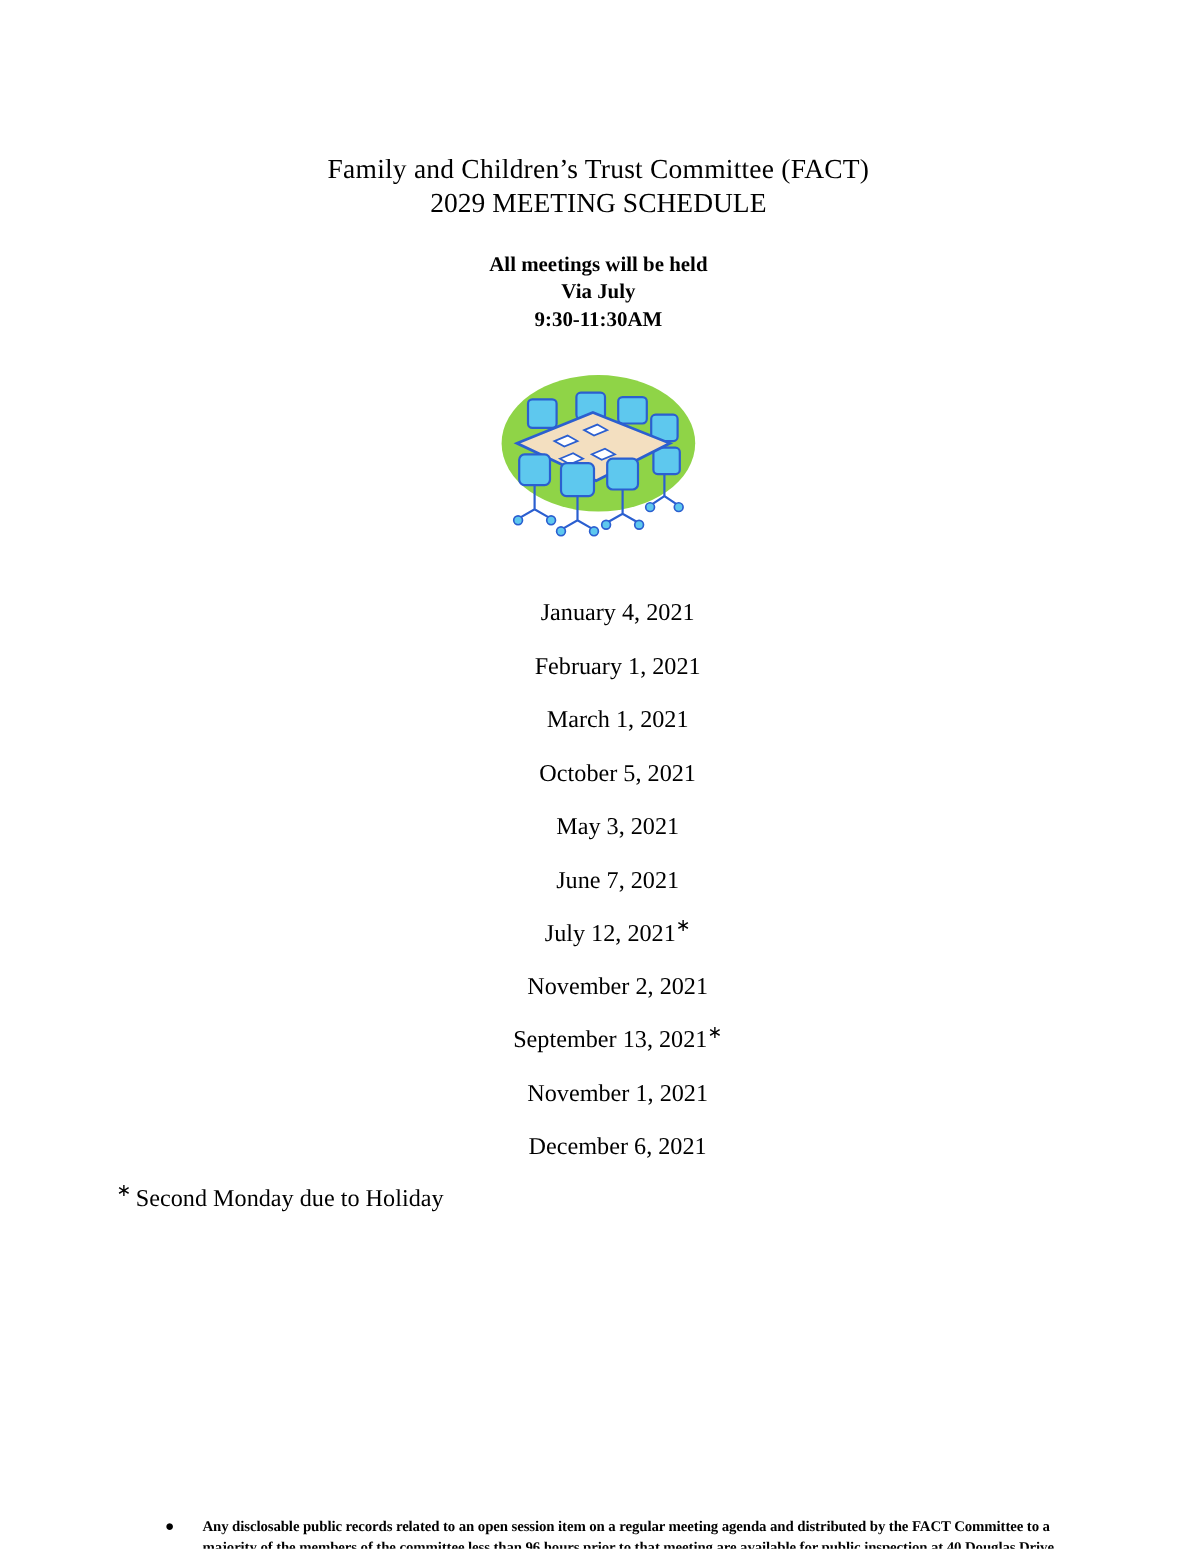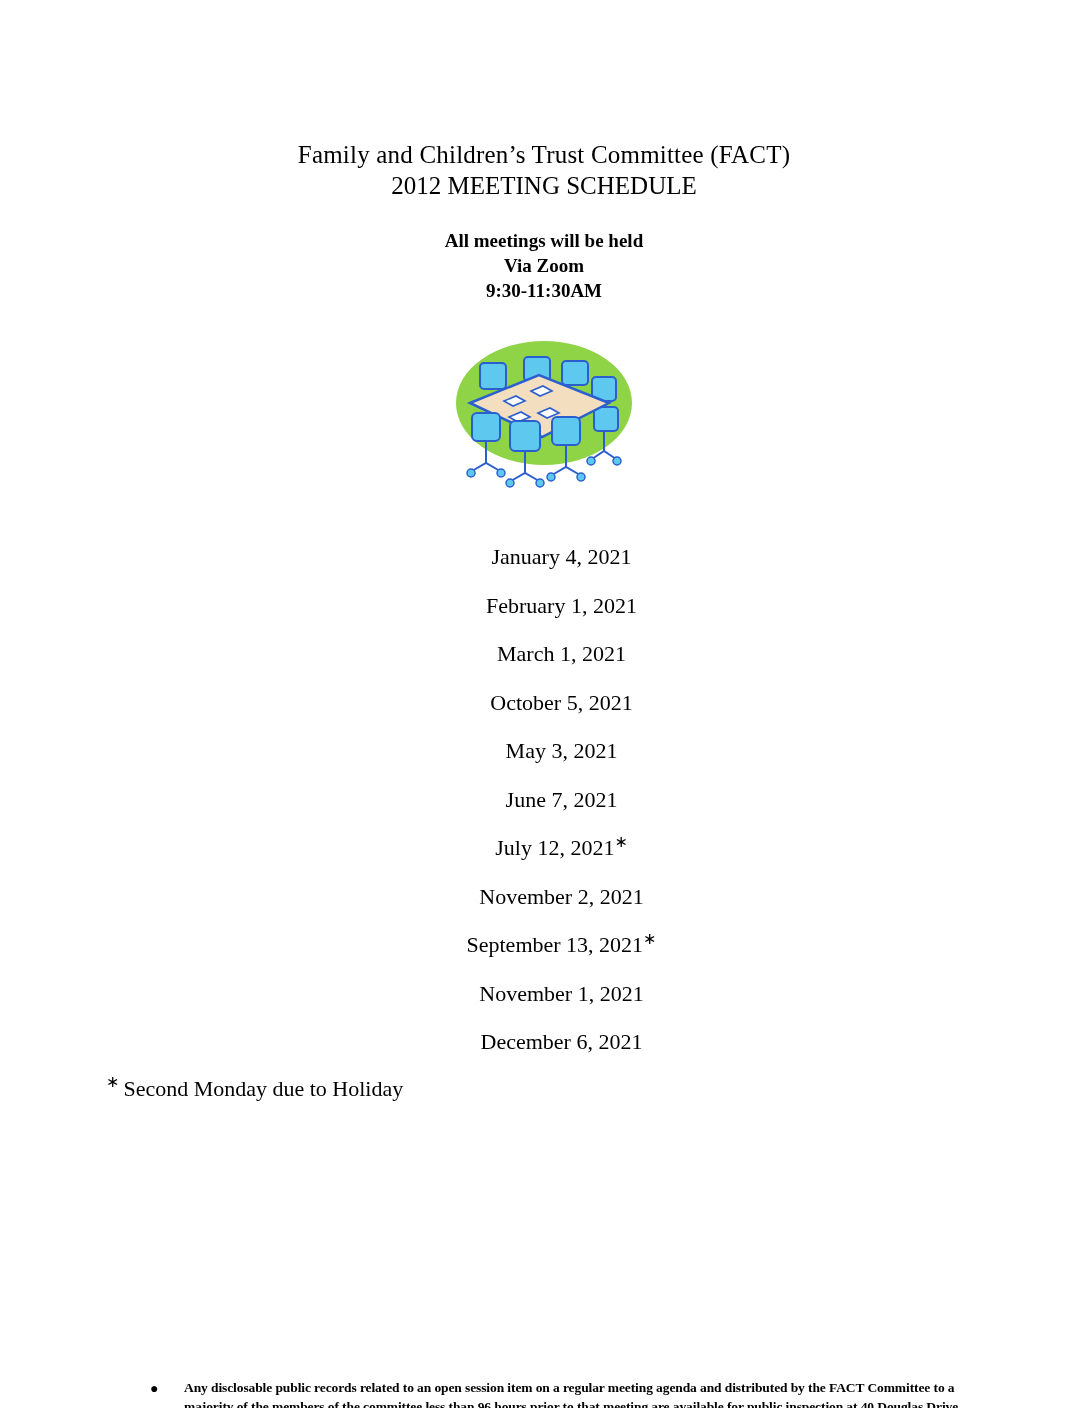--- a/index.html
+++ b/index.html
@@ -102,26 +102,26 @@
     text-align: left;
   }
 </style>
 </head>
 <body>
 
 <div class="page">
 
   <div class="title-block">
     <div class="title-line1">Family and Children’s Trust Committee (FACT)</div>
-    <div class="title-line2">2012 MEETING SCHEDULE</div>
+    <div class="title-line2">2029 MEETING SCHEDULE</div>
   </div>
 
   <div class="subtitle-block">
     <div>All meetings will be held</div>
-    <div>Via Zoom</div>
+    <div>Via July</div>
     <div>9:30-11:30AM</div>
   </div>
 
   <div class="art-wrap">
     <svg width="220" height="190" viewBox="0 0 220 190">
       <ellipse cx="110" cy="78" rx="88" ry="62" fill="#8fd447"></ellipse>
 
       <g fill="#5ec8ee" stroke="#2b5fd0" stroke-width="2">
         <rect x="46" y="38" width="26" height="26" rx="4"></rect>
         <rect x="90" y="32" width="26" height="24" rx="4"></rect>

